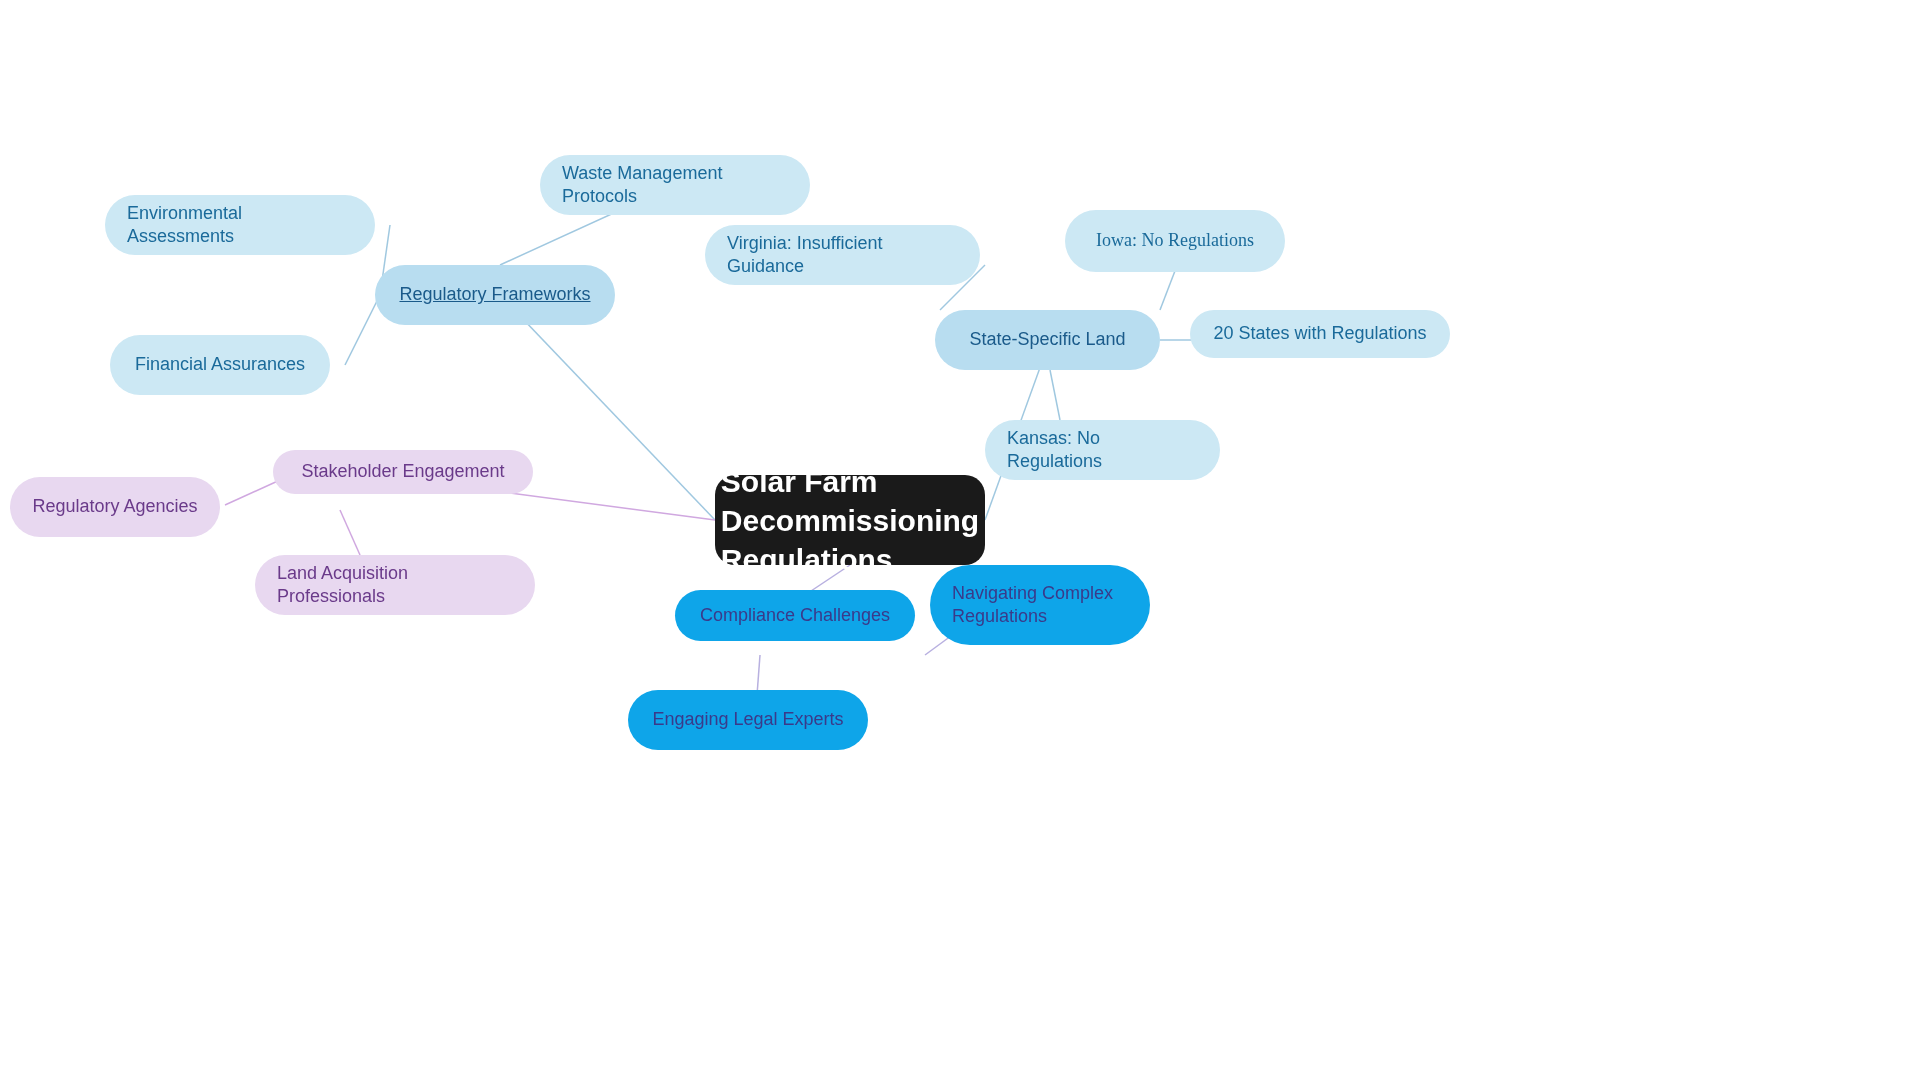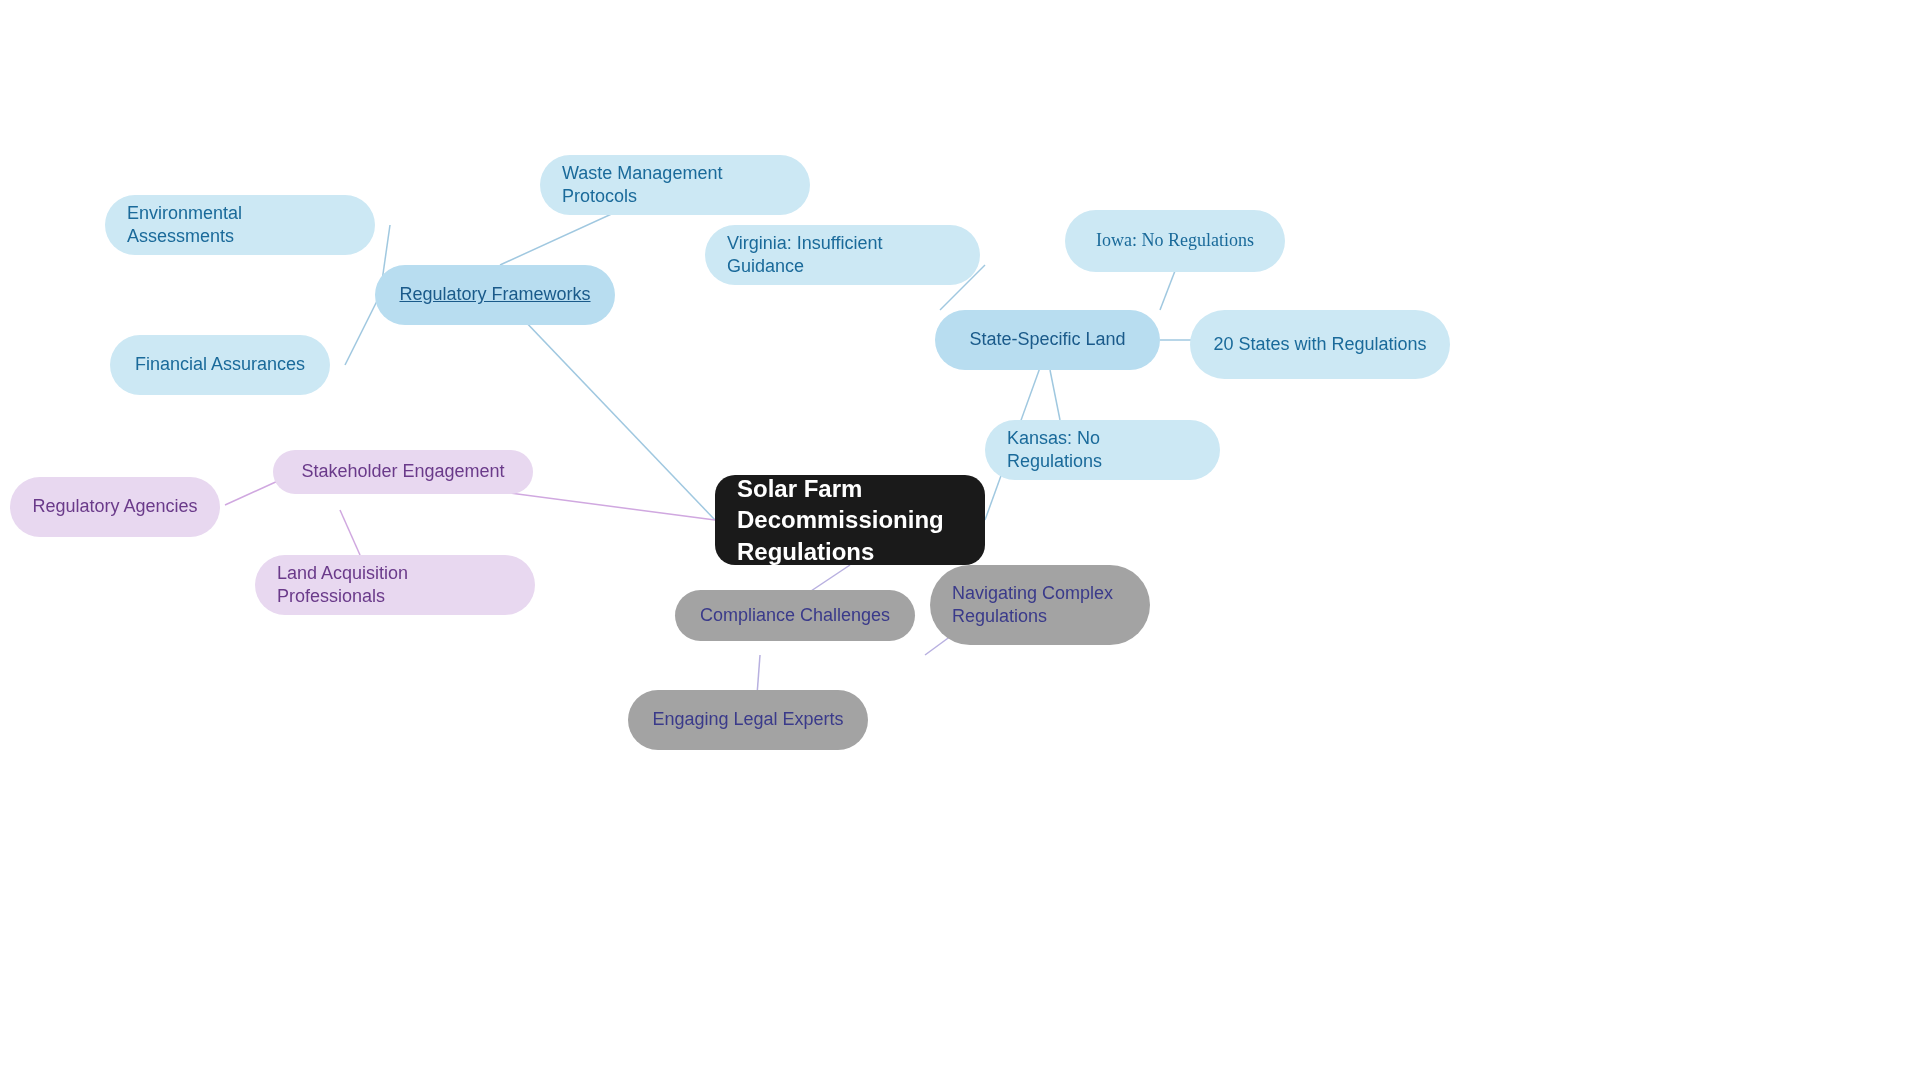--- a/index.html
+++ b/index.html
@@ -27,41 +27,41 @@
       text-align: left;
       padding: 12px 22px;
       font-size: 18px;
       font-weight: 500;
       line-height: 1.3;
       cursor: default;
     }
     .node-center {
       background: #1a1a1a;
       color: #ffffff;
-      font-size: 24px;
+      font-size: 30px;
       font-weight: 600;
       border-radius: 20px;
       width: 270px;
       height: 90px;
     }
     .node-blue {
       background: #cce8f4;
       color: #1a6a9a;
       border: none;
     }
     .node-blue-dark {
       background: #b8ddf0;
       color: #1a5a8a;
     }
     .node-purple-light {
       background: #e8d8f0;
       color: #6a3a8a;
     }
     .node-lavender {
-      background: #a3a3a3;
+      background: #0ea5e9;
       color: #3a3a8a;
     }
   </style>
 </head>
 <body>
 
 <svg class="connections">
 
   <line x1="715" y1="520" x2="500" y2="295" stroke="#a0c8e0" stroke-width="1.5"></line>
 
@@ -109,21 +109,21 @@
 <div class="node node-purple-light" style="left: 10px; top: 477px; width: 210px; height: 60px;">Regulatory Agencies</div>
 
 <div class="node node-purple-light" style="left: 255px; top: 555px; width: 280px; height: 60px;">Land Acquisition Professionals</div>
 
 <div class="node node-blue-dark" style="left: 935px; top: 310px; width: 225px; height: 60px;">State-Specific Land</div>
 
 <div class="node node-blue" style="left: 705px; top: 225px; width: 275px; height: 60px;">Virginia: Insufficient Guidance</div>
 
 <div class="node node-blue" style="left: 1065px; top: 210px; width: 220px; height: 62px; font-family: Liberation Serif, serif;">Iowa: No Regulations</div>
 
-<div class="node node-blue" style="left: 1190px; top: 310px; width: 260px; height: 69px;">20 States with Regulations</div>
+<div class="node node-blue" style="left: 1190px; top: 310px; width: 260px; height: 48px;">20 States with Regulations</div>
 
 <div class="node node-blue" style="left: 985px; top: 420px; width: 235px; height: 60px;">Kansas: No Regulations</div>
 
 <div class="node node-lavender" style="left: 675px; top: 590px; width: 240px; height: 51px;">Compliance Challenges</div>
 
 <div class="node node-lavender" style="left: 628px; top: 690px; width: 240px; height: 60px;">Engaging Legal Experts</div>
 
 <div class="node node-lavender" style="left: 930px; top: 565px; width: 220px; height: 80px;">Navigating Complex Regulations</div>
 
 </body></html>

